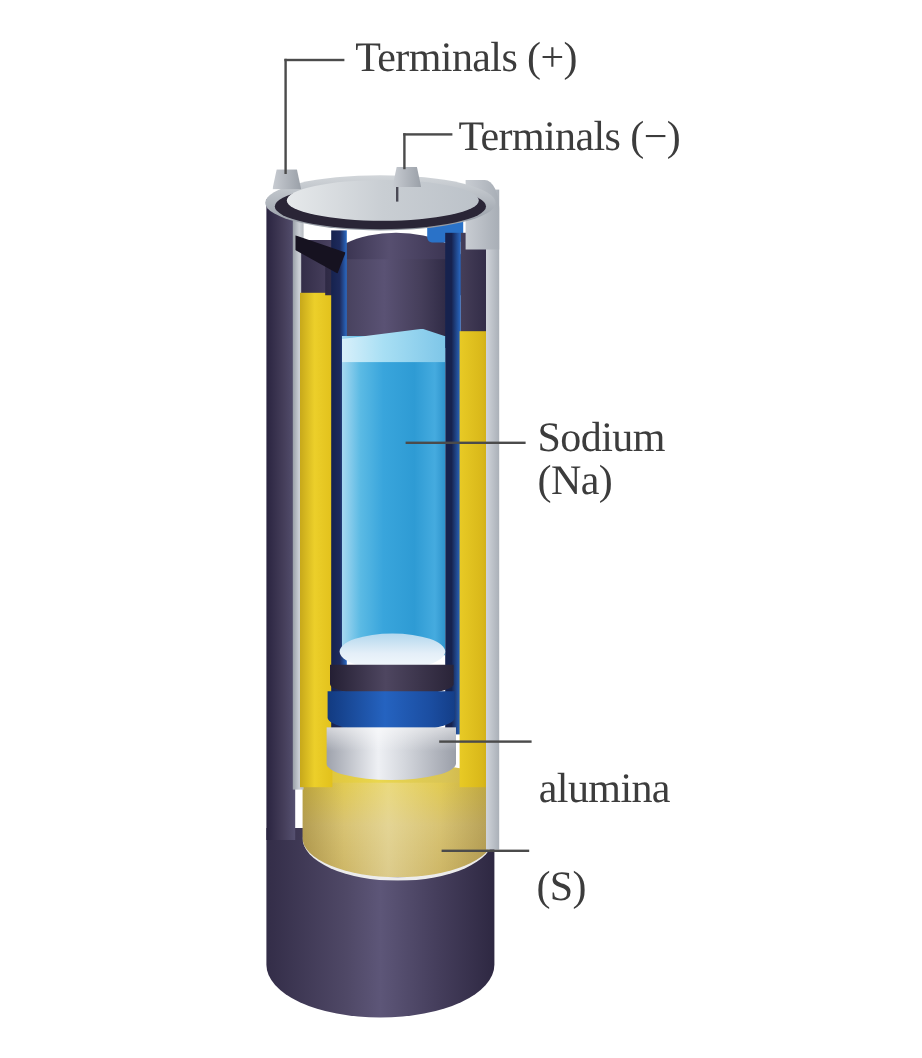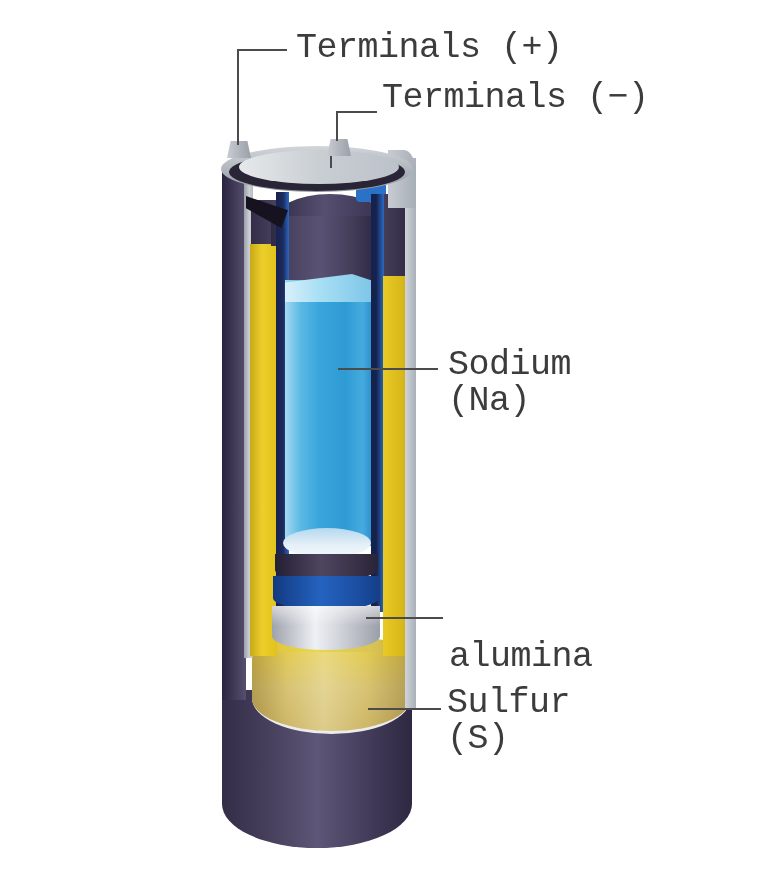--- a/index.html
+++ b/index.html
@@ -1,28 +1,28 @@
 <!DOCTYPE html>
 <html style="--background: #ffffff; --label-text: #3c3c3c; --leader-line: #4b4b4b; --casing-purple: #453e5a; --casing-purple-light: #5d5678; --casing-purple-dark: #2a2440; --sulfur-yellow: #e7c71f; --sulfur-tan: #d5c06d; --sodium-blue: #39a5dc; --sodium-highlight: #a8dff4; --sodium-surface: #dcebf6; --electrolyte-navy: #1d2a5c; --electrolyte-blue: #2563c0; --ceramic-silver: #d4d7dd; --cap-gray: #c3c8cd;"><head>
 <meta charset="utf-8">
 <style>
   html,body{margin:0;padding:0;background:#fff;}
   .canvas{
     position:relative;width:644px;height:882px;background:var(--background,#fff);
-    font-family:Liberation Mono, monospace;overflow:hidden;
+    font-family:Liberation Serif, serif;overflow:hidden;
   }
   .canvas div{position:absolute;}
 
   
   .lbl{
     color:var(--label-text,#3c3c3c);
     font-size:35px;line-height:36px;letter-spacing:-0.5px;white-space:nowrap;
   }
   .lbl-term-pos{left:296px;top:30px;}
-  .lbl-term-neg{left:382px;top:80px;}
+  .lbl-term-neg{left:382px;top:96px;}
   .lbl-sodium{left:448px;top:347px;}
   .lbl-beta{left:449px;top:567px;}
   .lbl-sulfur{left:447px;top:685px;}
 
   
   .lead{background:var(--leader-line,#4b4b4b);}
   .lead-pos-v{left:237px;top:49px;width:2px;height:96px;}
   .lead-pos-h{left:237px;top:49px;width:50px;height:2px;}
   .lead-neg-v{left:336px;top:111px;width:2px;height:30px;}
   .lead-neg-h{left:336px;top:111px;width:41px;height:2px;}
@@ -229,17 +229,17 @@
     <span>(Na)</span>
   </div>
 
   <div class="lbl lbl-beta">
     <br>
     <br>
     <span>alumina</span>
   </div>
 
   <div class="lbl lbl-sulfur">
-    <span>Sulfur</span><br>
+    <br>
     <span>(S)</span>
   </div>
 
 </div>
 
 </body></html>

